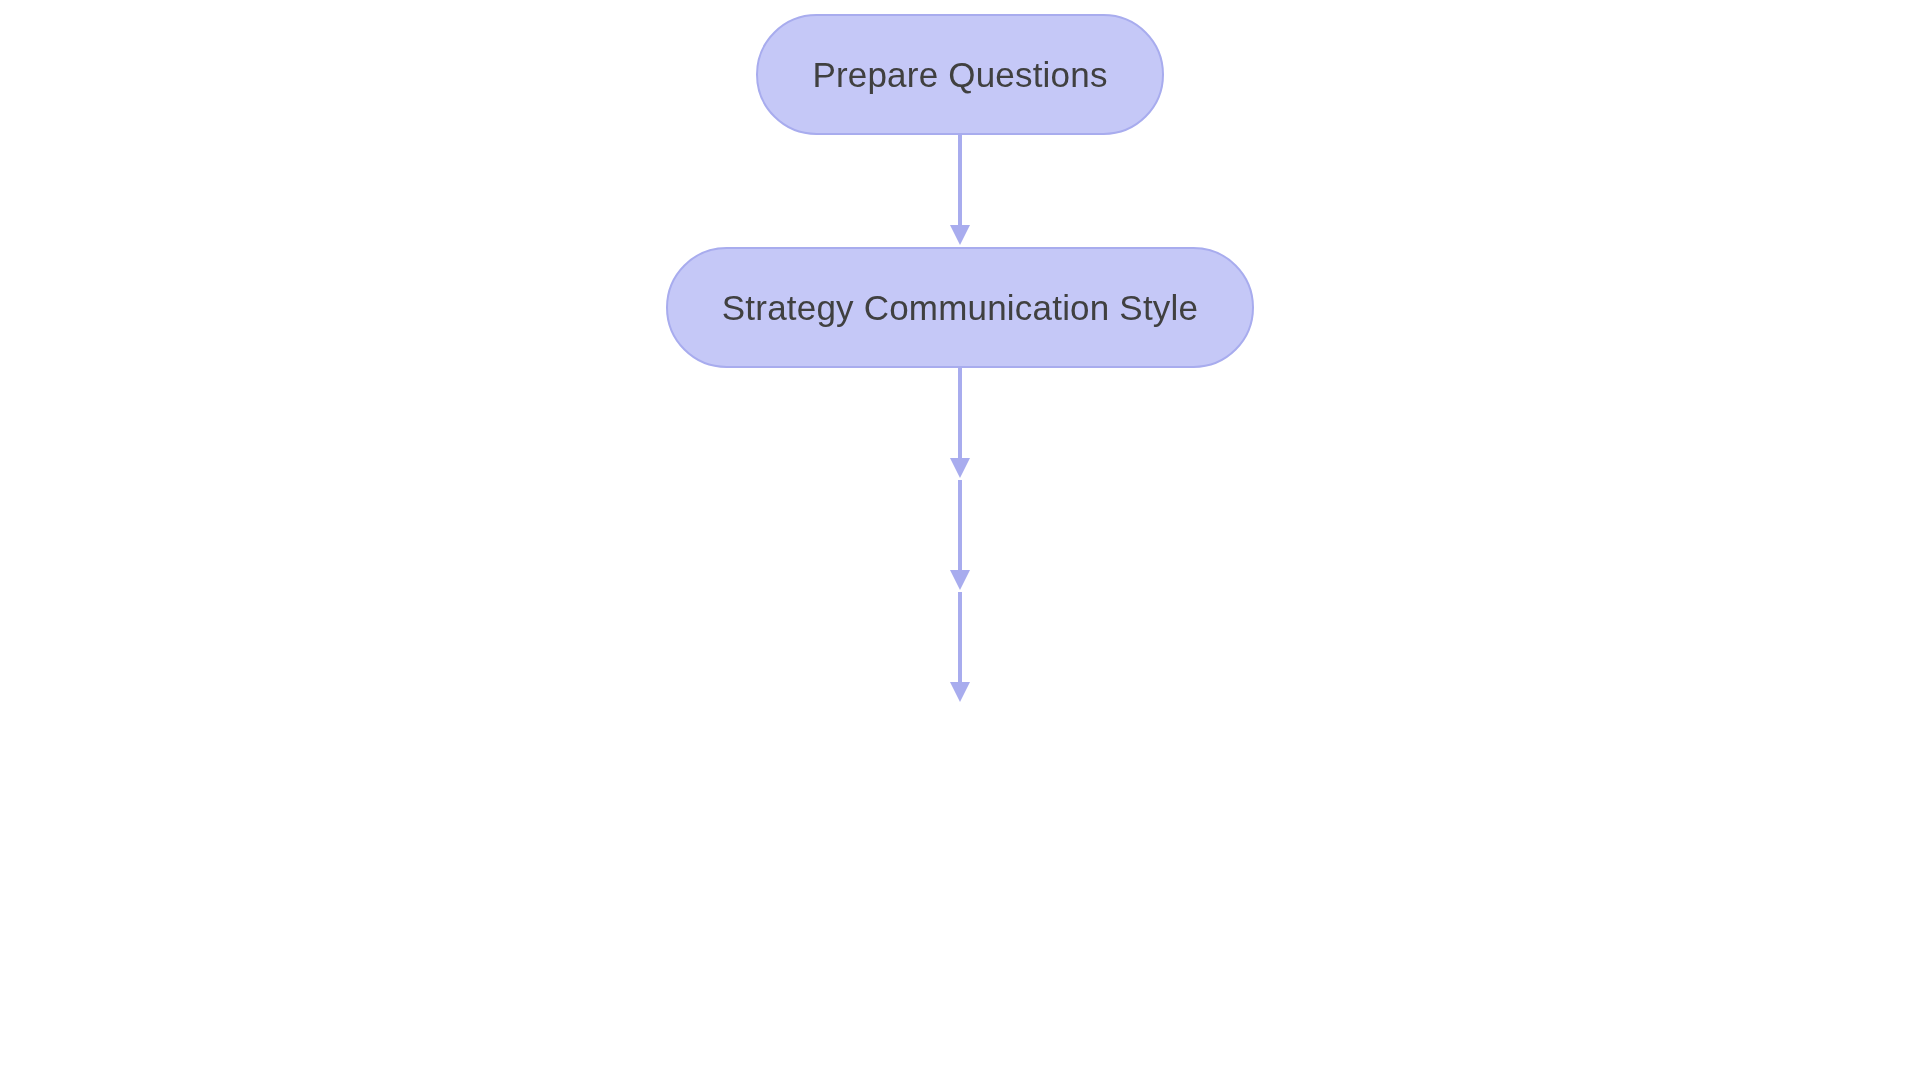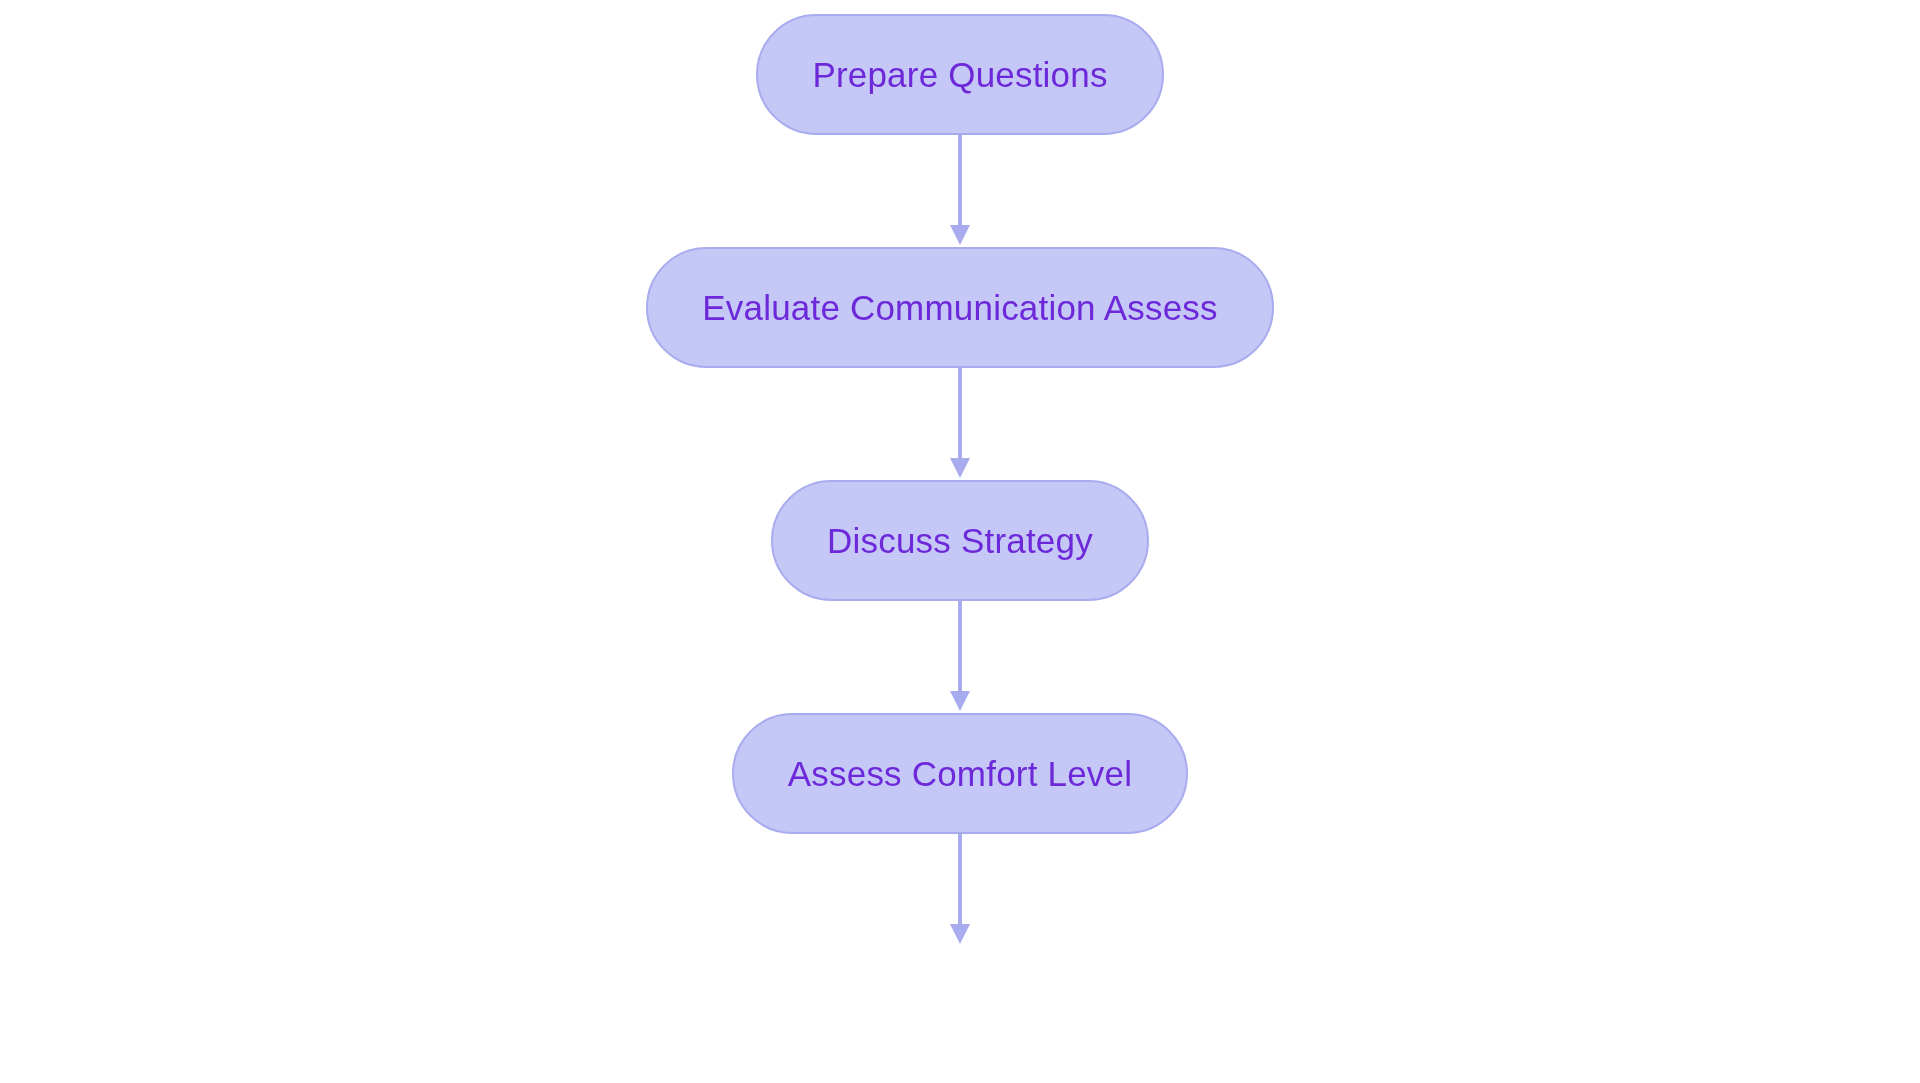--- a/index.html
+++ b/index.html
@@ -40,21 +40,21 @@
     display: flex;
     align-items: center;
     justify-content: center;
     padding: 0 54px;
     white-space: nowrap;
   }
   .node-label {
     font-family: "Liberation Sans", sans-serif;
     font-size: 35px;
     font-weight: 400;
-    color: #6d28d9;
+    color: #404040;
     letter-spacing: 0.2px;
     line-height: 1;
   }
   .connector {
     width: 40px;
     height: 112px;
     position: relative;
     display: block;
   }
   .connector svg {
@@ -74,44 +74,38 @@
     </div>
 
     <div class="connector">
       <svg width="40" height="112" viewBox="0 0 40 112" xmlns="http://www.w3.org/2000/svg">
         <line x1="20" y1="0" x2="20" y2="92" stroke="#a8acee" stroke-width="4"></line>
         <polygon points="10,90 30,90 20,110" fill="#a8acee"></polygon>
       </svg>
     </div>
 
     <div class="node node-2">
-      <span class="node-label">Evaluate Communication Assess</span>
+      <span class="node-label">Strategy Communication Style</span>
     </div>
 
     <div class="connector">
       <svg width="40" height="112" viewBox="0 0 40 112" xmlns="http://www.w3.org/2000/svg">
         <line x1="20" y1="0" x2="20" y2="92" stroke="#a8acee" stroke-width="4"></line>
         <polygon points="10,90 30,90 20,110" fill="#a8acee"></polygon>
       </svg>
     </div>
 
-    <div class="node node-3">
-      <span class="node-label">Discuss Strategy</span>
-    </div>
 
     <div class="connector">
       <svg width="40" height="112" viewBox="0 0 40 112" xmlns="http://www.w3.org/2000/svg">
         <line x1="20" y1="0" x2="20" y2="92" stroke="#a8acee" stroke-width="4"></line>
         <polygon points="10,90 30,90 20,110" fill="#a8acee"></polygon>
       </svg>
     </div>
 
-    <div class="node node-4">
-      <span class="node-label">Assess Comfort Level</span>
-    </div>
 
     <div class="connector">
       <svg width="40" height="112" viewBox="0 0 40 112" xmlns="http://www.w3.org/2000/svg">
         <line x1="20" y1="0" x2="20" y2="92" stroke="#a8acee" stroke-width="4"></line>
         <polygon points="10,90 30,90 20,110" fill="#a8acee"></polygon>
       </svg>
     </div>
 
 
   </div>

